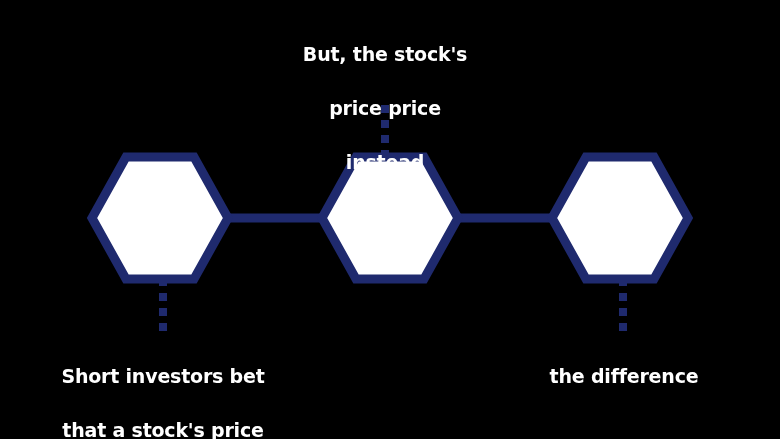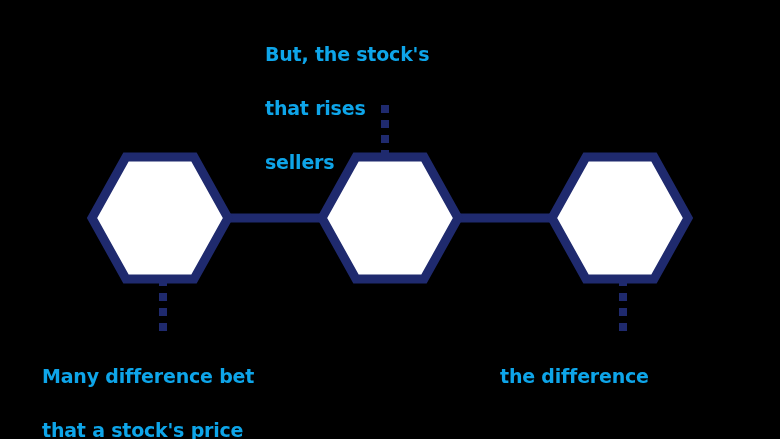--- a/index.html
+++ b/index.html
@@ -12,24 +12,25 @@
     width: 780px;
     height: 439px;
     background: #000000;
     overflow: hidden;
     font-family: "DejaVu Sans", "Liberation Sans", sans-serif;
   }
 
   
   .caption {
     position: absolute;
-    color: #0ea5e9;
+    color: #ffffff;
     font-weight: 700;
     font-size: 19px;
     line-height: 27px;
+    text-align: center;
     letter-spacing: -0.2px;
     white-space: pre-line;
   }
   .caption .cline { display: block; }
 
   #caption-top {
     left: 265px;
     top: 14px;
     width: 240px;
   }
@@ -89,26 +90,26 @@
 
     <polygon class="hex-shape" points="126,157 194,157 228,218 194,279 126,279 92,218"></polygon>
 
     <polygon class="hex-shape" points="356,157 424,157 458,218 424,279 356,279 322,218"></polygon>
 
     <polygon class="hex-shape" points="586,157 654,157 688,218 654,279 586,279 552,218"></polygon>
   </svg>
 
   <div class="caption" id="caption-top">
     <span class="cline">But, the stock's</span>
-    <span class="cline">that rises</span>
-    <span class="cline">sellers</span>
+    <span class="cline">price price</span>
+    <span class="cline">instead</span>
   </div>
 
   <div class="caption" id="caption-left">
-    <span class="cline">Many difference bet</span>
+    <span class="cline">Short investors bet</span>
     <span class="cline">that a stock's price</span>
     
   </div>
 
   <div class="caption" id="caption-right">
     <span class="cline">the difference</span>
     
   </div>
 
 </div>

